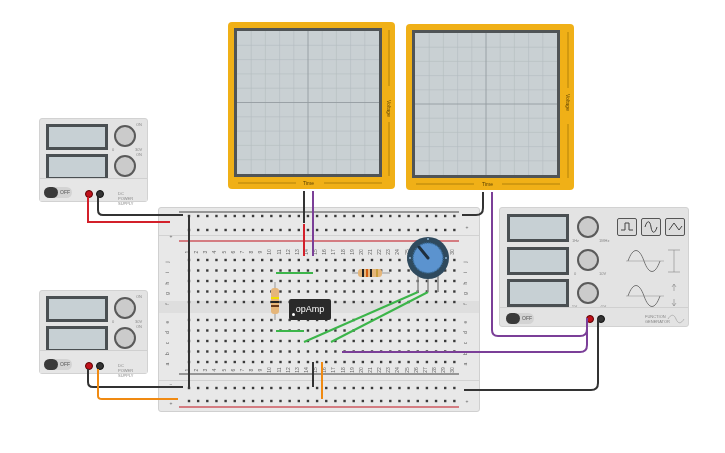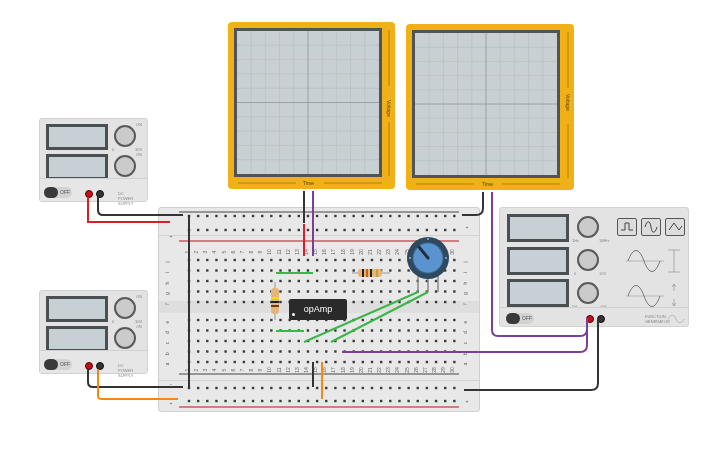--- a/index.html
+++ b/index.html
@@ -713,21 +713,21 @@
         <rect x="239.25000000000003" y="152.8" width="2.4" height="2.4" fill="#3a3a3a"></rect>
         <rect x="248.40000000000003" y="152.8" width="2.4" height="2.4" fill="#3a3a3a"></rect>
         <rect x="257.55" y="152.8" width="2.4" height="2.4" fill="#3a3a3a"></rect>
         <rect x="266.7" y="152.8" width="2.4" height="2.4" fill="#3a3a3a"></rect>
         <rect x="275.85" y="152.8" width="2.4" height="2.4" fill="#3a3a3a"></rect>
         <rect x="285" y="152.8" width="2.4" height="2.4" fill="#3a3a3a"></rect>
         <rect x="294.15000000000003" y="152.8" width="2.4" height="2.4" fill="#3a3a3a"></rect>
       </svg>
   </div>
 
-  <div class="opamp" style="left:289px;top:299px;width:58px;height:21px;">
+  <div class="opamp" style="left:289px;top:299px;width:42px;height:21px;">
     <span style="position:absolute;left:0;right:0;top:5px;">opAmp</span>
     <span style="position:absolute;left:3px;top:14px;width:3px;height:3px;border-radius:50%;background:#fff;"></span>
   </div>
 
   <svg id="wires" width="725" height="453" style="position:absolute;left:0;top:0;pointer-events:none;">
 
     <path d="M88 197 L88 222 L170 222" stroke="#d3202a" stroke-width="2" fill="none"></path>
     <path d="M98 197 L98 210 Q98 215 103 215 L183 215" stroke="#333" stroke-width="2" fill="none"></path>
 
     <path d="M88 369 L88 382 Q88 387 93 387 L183 387" stroke="#333" stroke-width="2" fill="none"></path>

